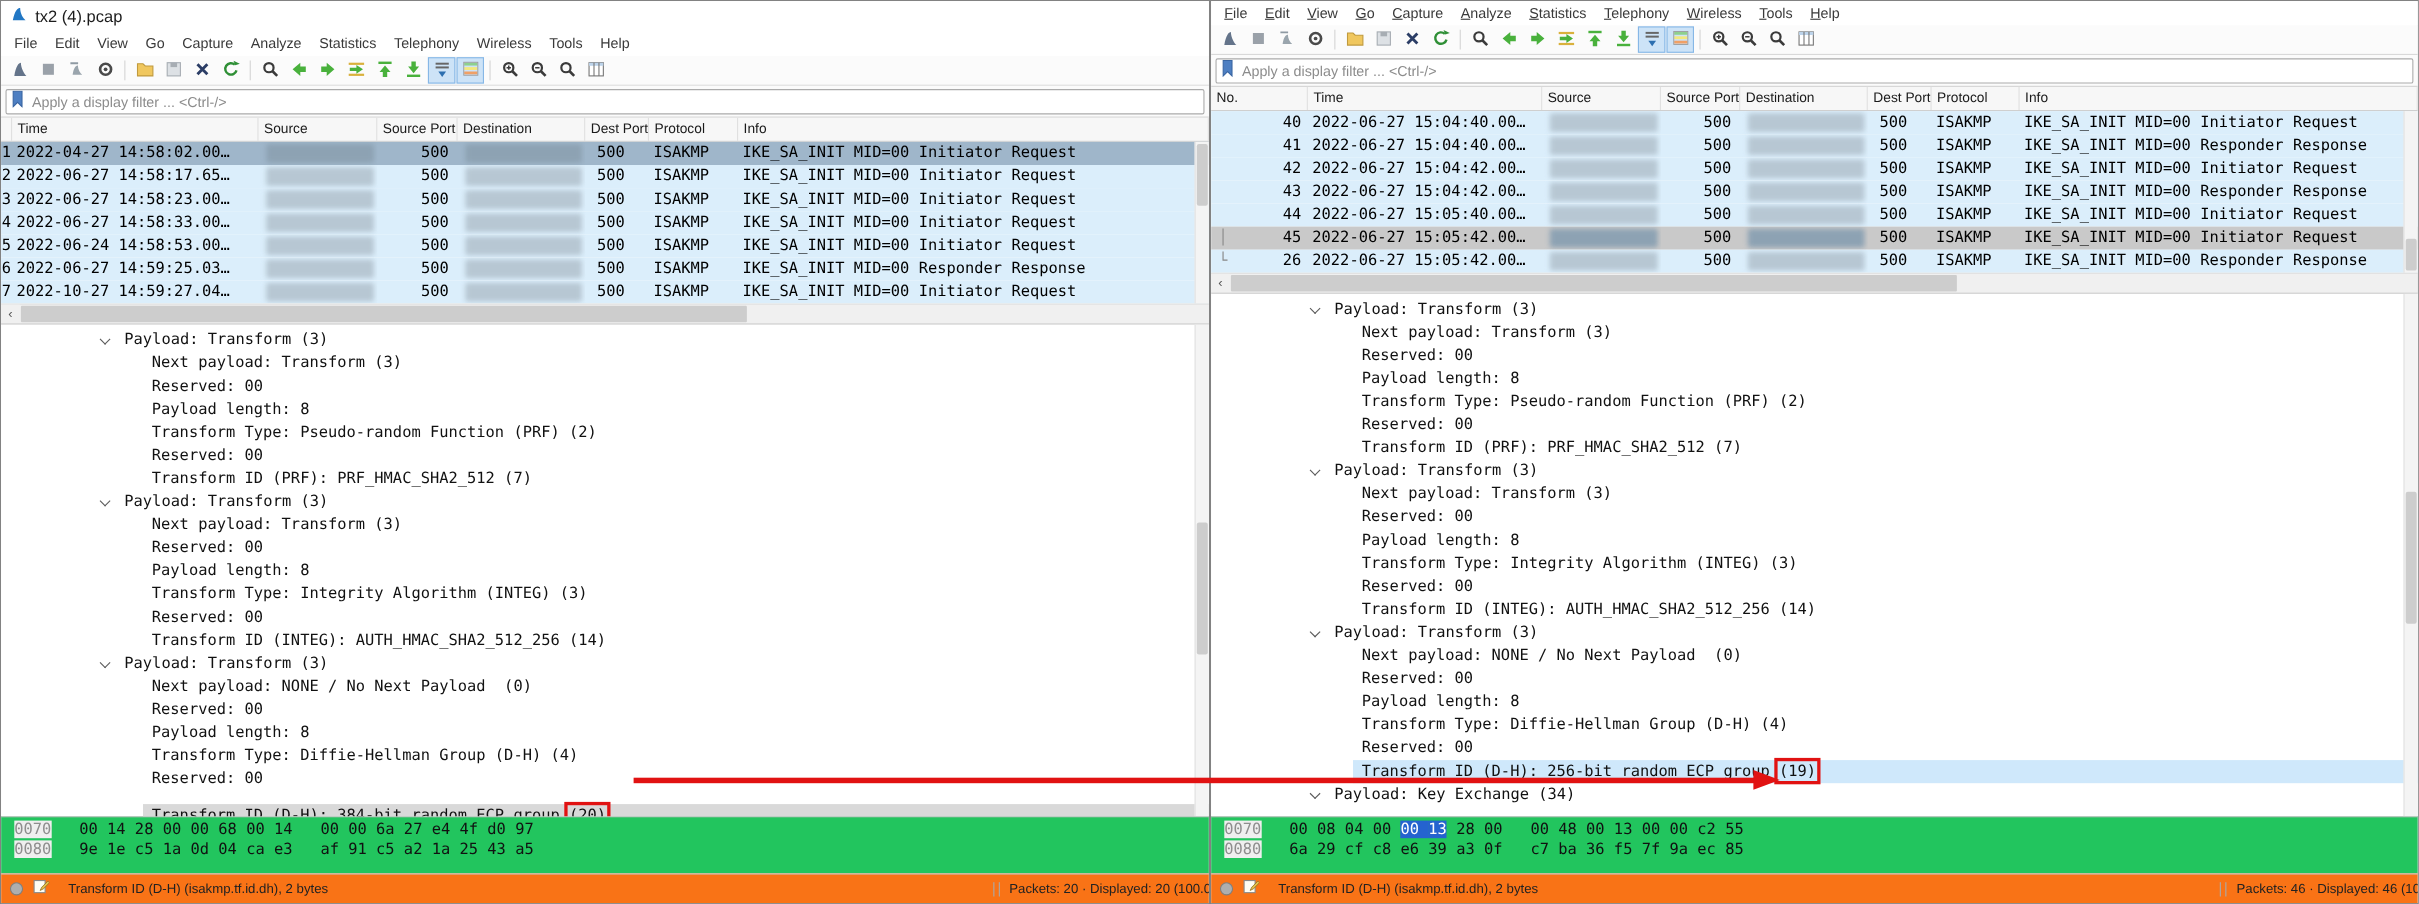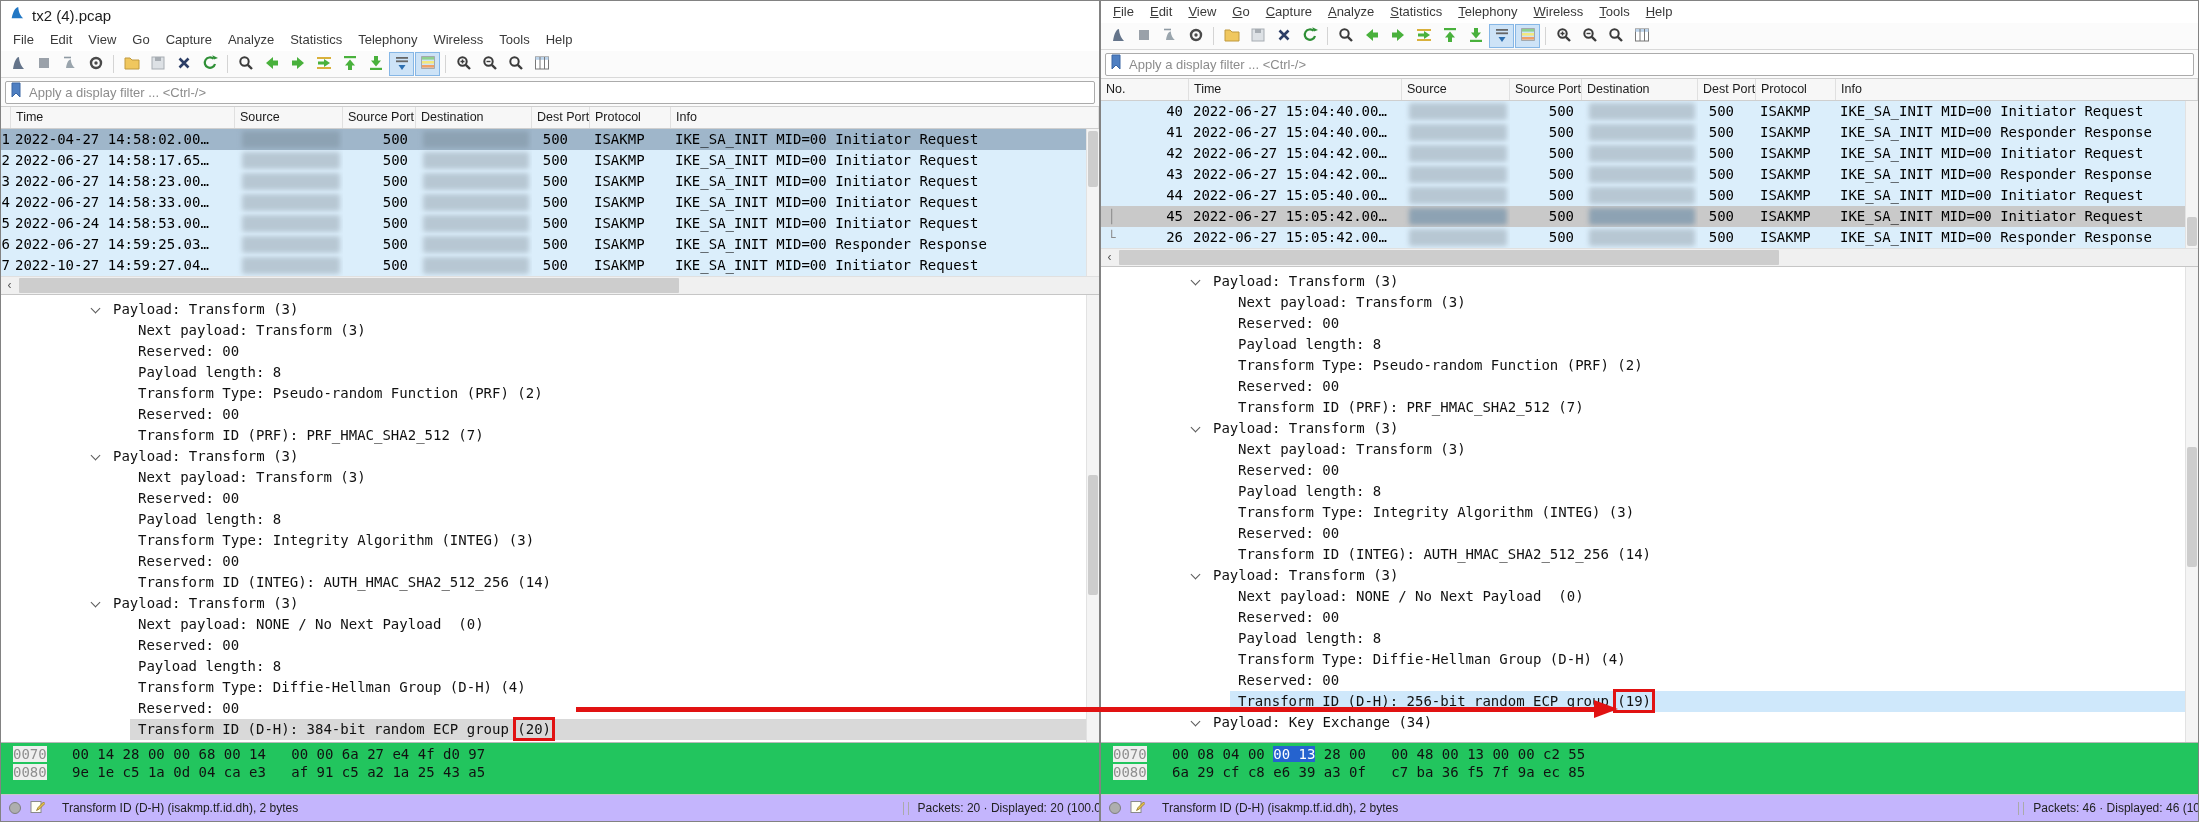--- a/index.html
+++ b/index.html
@@ -49,34 +49,34 @@
   .cmark{position:absolute;left:7px;top:0;color:#8a8a8a;font-size:13px;}
 
   .hscroll{height:18px;background:#f0f0f0;border-top:1px solid #e0e0e0;position:relative;flex:none;}
   .sbtn{position:absolute;left:0;top:0;width:17px;height:17px;color:#555;font-size:12px;text-align:center;line-height:16px;background:#f0f0f0;}
   .hthumb{position:absolute;left:18px;top:1px;width:660px;height:15px;background:#cdcdcd;border-radius:1px;}
 
   .details{flex:1;background:#fff;border-top:1px solid #c6c6c6;overflow:hidden;padding-top:4px;position:relative;
     font-family:"DejaVu Sans Mono",monospace;font-size:14px;color:#111;}
   .dline{height:21px;line-height:21px;white-space:pre;position:relative;}
   .dline.i1{padding-left:112px;} .dline.i2{padding-left:137px;}
-  .dline.hl-inactive{margin-left:129px;padding-left:8px;background:var(--dhl-in);}
+  .dline.hl-inactive{margin-left:129px;padding-left:8px;background:var(--dhl-in);margin-top:12px;}
   .dline.hl-active{margin-left:129px;padding-left:8px;background:var(--dhl-act);}
   .chev{position:absolute;left:91px;top:6px;width:7px;height:7px;border-right:1.6px solid #5a5a5a;border-bottom:1.6px solid #5a5a5a;transform:rotate(45deg);}
   .dtext{white-space:pre;}
   .boxed{outline:3px solid var(--red);outline-offset:1px;}
 
   .hexpane{height:52px;flex:none;background:#22c55e;border-top:1px solid #b9b9b9;padding-top:2px;
     font-family:"DejaVu Sans Mono",monospace;font-size:14px;color:#111;}
   .hexline{height:18px;line-height:18px;white-space:pre;padding-left:12px;}
   .hexoff{color:#8e8e8e;background:#efefef;}
   .hexgap{white-space:pre;}
   .hexhl{background:var(--hexsel);color:#fff;}
 
-  .statusbar{height:27px;flex:none;background:#c4b5fd;border-top:1px solid #c8c8c8;display:flex;align-items:center;
+  .statusbar{height:27px;flex:none;background:#f97316;border-top:1px solid #c8c8c8;display:flex;align-items:center;
     padding-left:8px;gap:9px;position:relative;overflow:hidden;}
   .expertdot{width:12px;height:12px;border-radius:50%;background:#aeaeae;border:1px solid #7e7e7e;flex:none;}
   .sfield{font-size:12px;color:#222;margin-left:8px;white-space:nowrap;}
   .sright{position:absolute;right:-2px;top:0;height:100%;display:flex;align-items:center;gap:9px;}
   .grip{width:6px;height:13px;border-left:1px solid #aaa;border-right:1px solid #aaa;}
   .spackets{font-size:12px;color:#222;white-space:nowrap;}
 
   .vscroll{position:absolute;right:0;top:0;bottom:0;width:13px;background:#f4f4f4;border-left:1px solid #e2e2e2;}
   .vthumb{position:absolute;left:1px;width:10px;background:#cdcdcd;border-radius:2px;}
 

